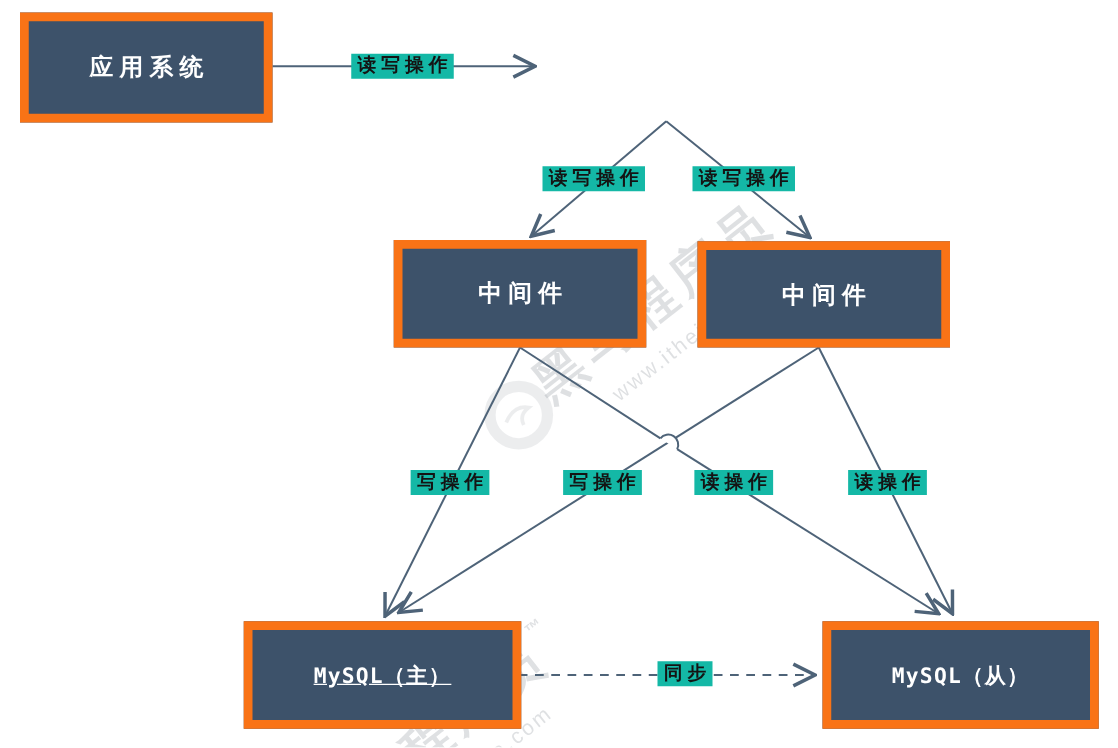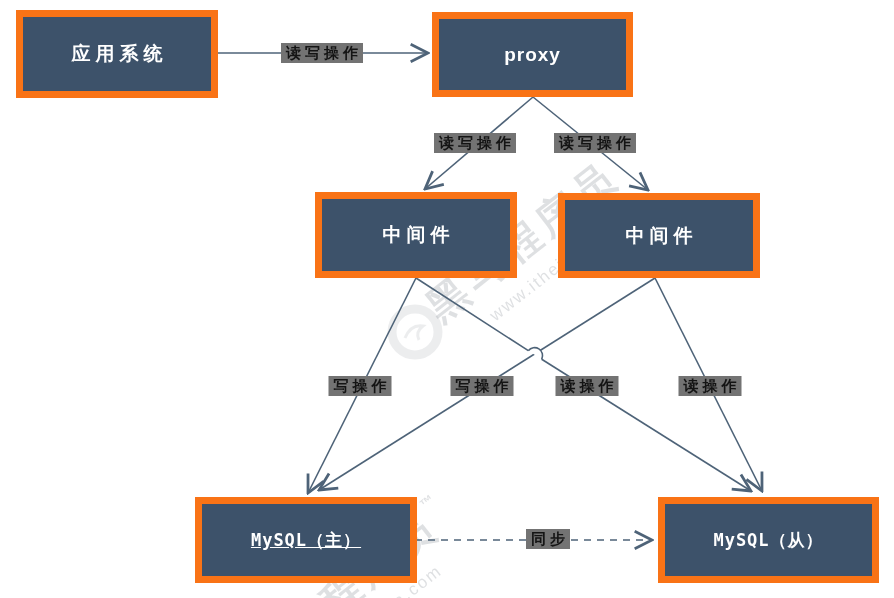--- a/index.html
+++ b/index.html
@@ -15,21 +15,21 @@
   }
   .node.cjk{font-size:19px;letter-spacing:5px;padding-left:5px;}
   .node.latin{font-size:19px;letter-spacing:1px;}
   .node.mono{
     font-family:"DejaVu Sans Mono","Liberation Mono",monospace;
     font-size:17px;letter-spacing:1px;
   }
   .edge-label{
     position:absolute;transform:translate(-50%,-50%);
     font-weight:bold;font-size:15px;letter-spacing:4px;color:#141414;
-    background:#737373;padding:0 1px 0 5px;white-space:nowrap;line-height:20px;
+    background:#14b8a6;padding:0 1px 0 5px;white-space:nowrap;line-height:20px;
   }
   .watermark{
     position:absolute;width:290px;text-align:center;color:#8d939b;opacity:.28;
     transform:rotate(-38deg);pointer-events:none;user-select:none;
   }
   .watermark .wm-brand{font-size:40px;font-weight:bold;letter-spacing:6px;white-space:nowrap;}
   .watermark .wm-tm{font-size:14px;vertical-align:top;}
   .watermark .wm-site{font-size:17px;letter-spacing:2px;margin-top:4px;}
 </style>
 </head>
@@ -76,19 +76,18 @@
   <div class="edge-label" style="left:322px;top:53px;">读写操作</div>
   <div class="edge-label" style="left:475px;top:143px;">读写操作</div>
   <div class="edge-label" style="left:595px;top:143px;">读写操作</div>
   <div class="edge-label" style="left:360px;top:386px;">写操作</div>
   <div class="edge-label" style="left:482px;top:386px;">写操作</div>
   <div class="edge-label" style="left:587px;top:386px;">读操作</div>
   <div class="edge-label" style="left:710px;top:386px;">读操作</div>
   <div class="edge-label" style="left:548px;top:539px;">同步</div>
 
   <div class="node cjk" style="left:16px;top:10px;width:202px;height:88px;">应用系统</div>
-  <div class="node latin" style="left:432px;top:12px;width:201px;height:85px;">proxy</div>
   <div class="node cjk" style="left:315px;top:192px;width:202px;height:86px;">中间件</div>
   <div class="node cjk" style="left:558px;top:193px;width:202px;height:85px;">中间件</div>
   <div class="node mono" style="left:195px;top:497px;width:222px;height:86px;text-decoration:underline;">MySQL（主）</div>
   <div class="node mono" style="left:658px;top:497px;width:221px;height:86px;">MySQL（从）</div>
 
 </div>
 
 </body></html>

